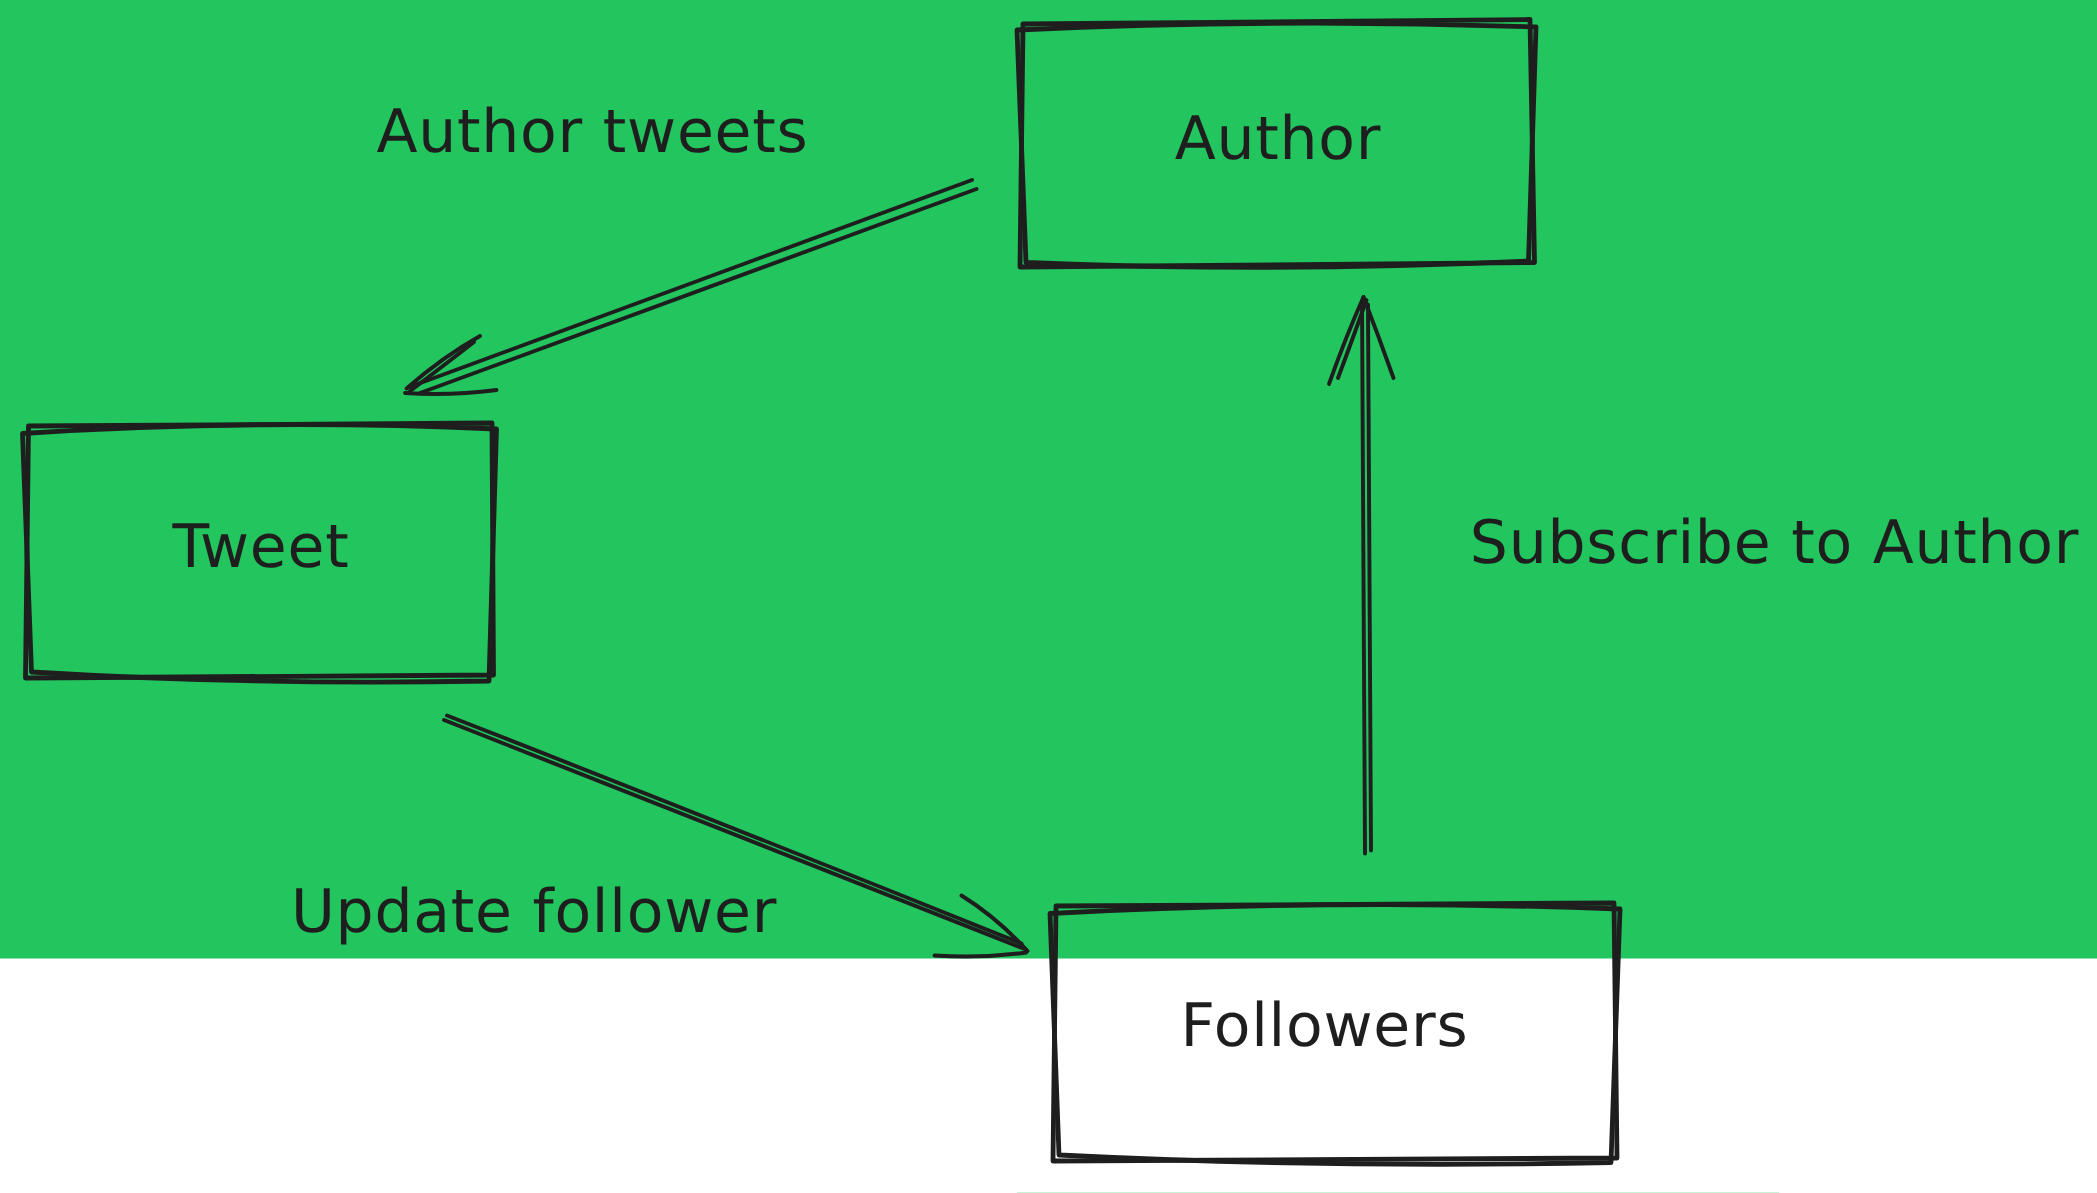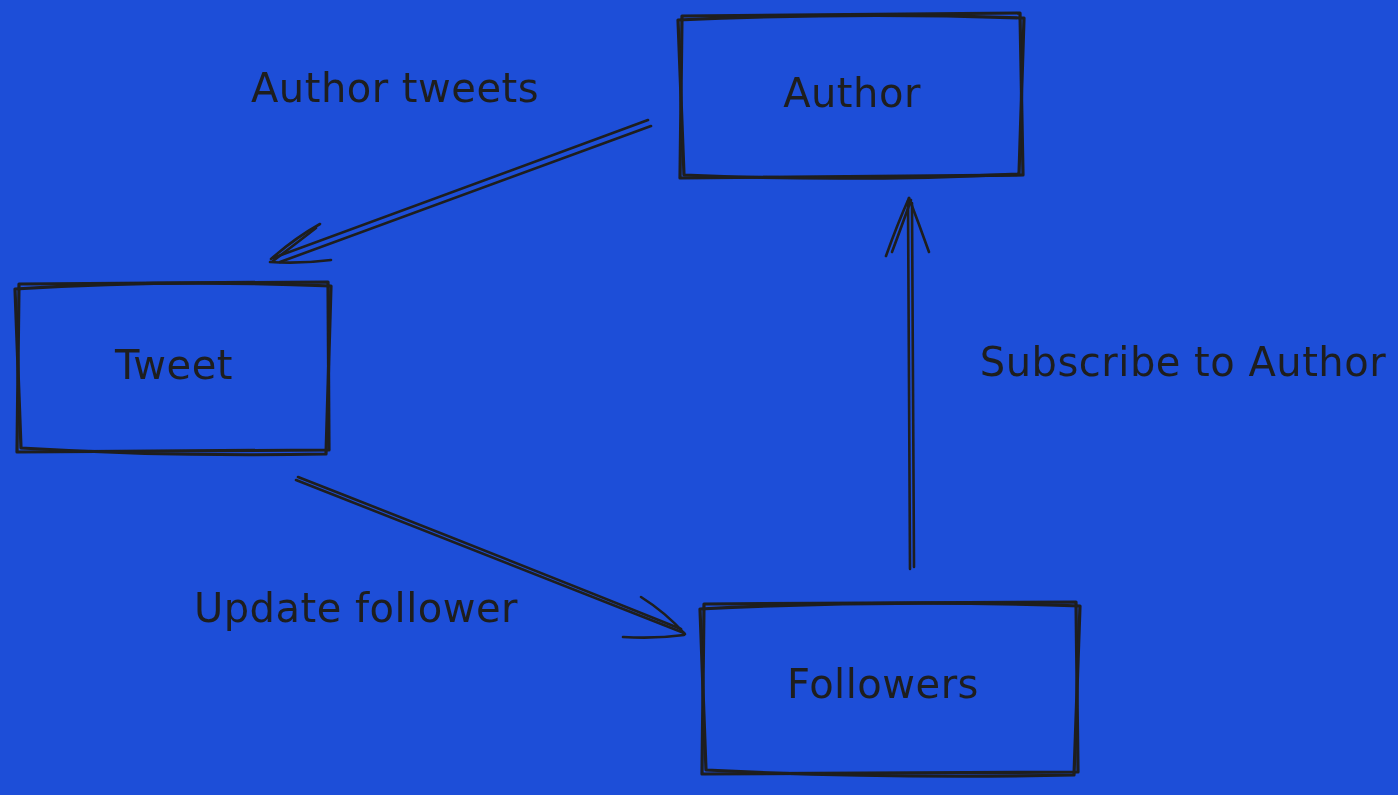--- a/index.html
+++ b/index.html
@@ -7,22 +7,22 @@
     padding: 0;
     background: #ffffff;
     width: 1398px;
     height: 795px;
     overflow: hidden;
     font-family: "DejaVu Sans", "Liberation Sans", sans-serif;
   }
   .canvas {
     position: relative;
     width: 1398px;
-    height: 795px;
-    background: #1d4ed8;
+    height: 639px;
+    background: #22c55e;
   }
   svg { display: block; }
   .sketch {
     fill: none;
     stroke: #1e1e1e;
     stroke-linecap: round;
     stroke-linejoin: round;
   }
   .box-stroke  { stroke-width: 3.2; }
   .edge-stroke { stroke-width: 2.6; }

